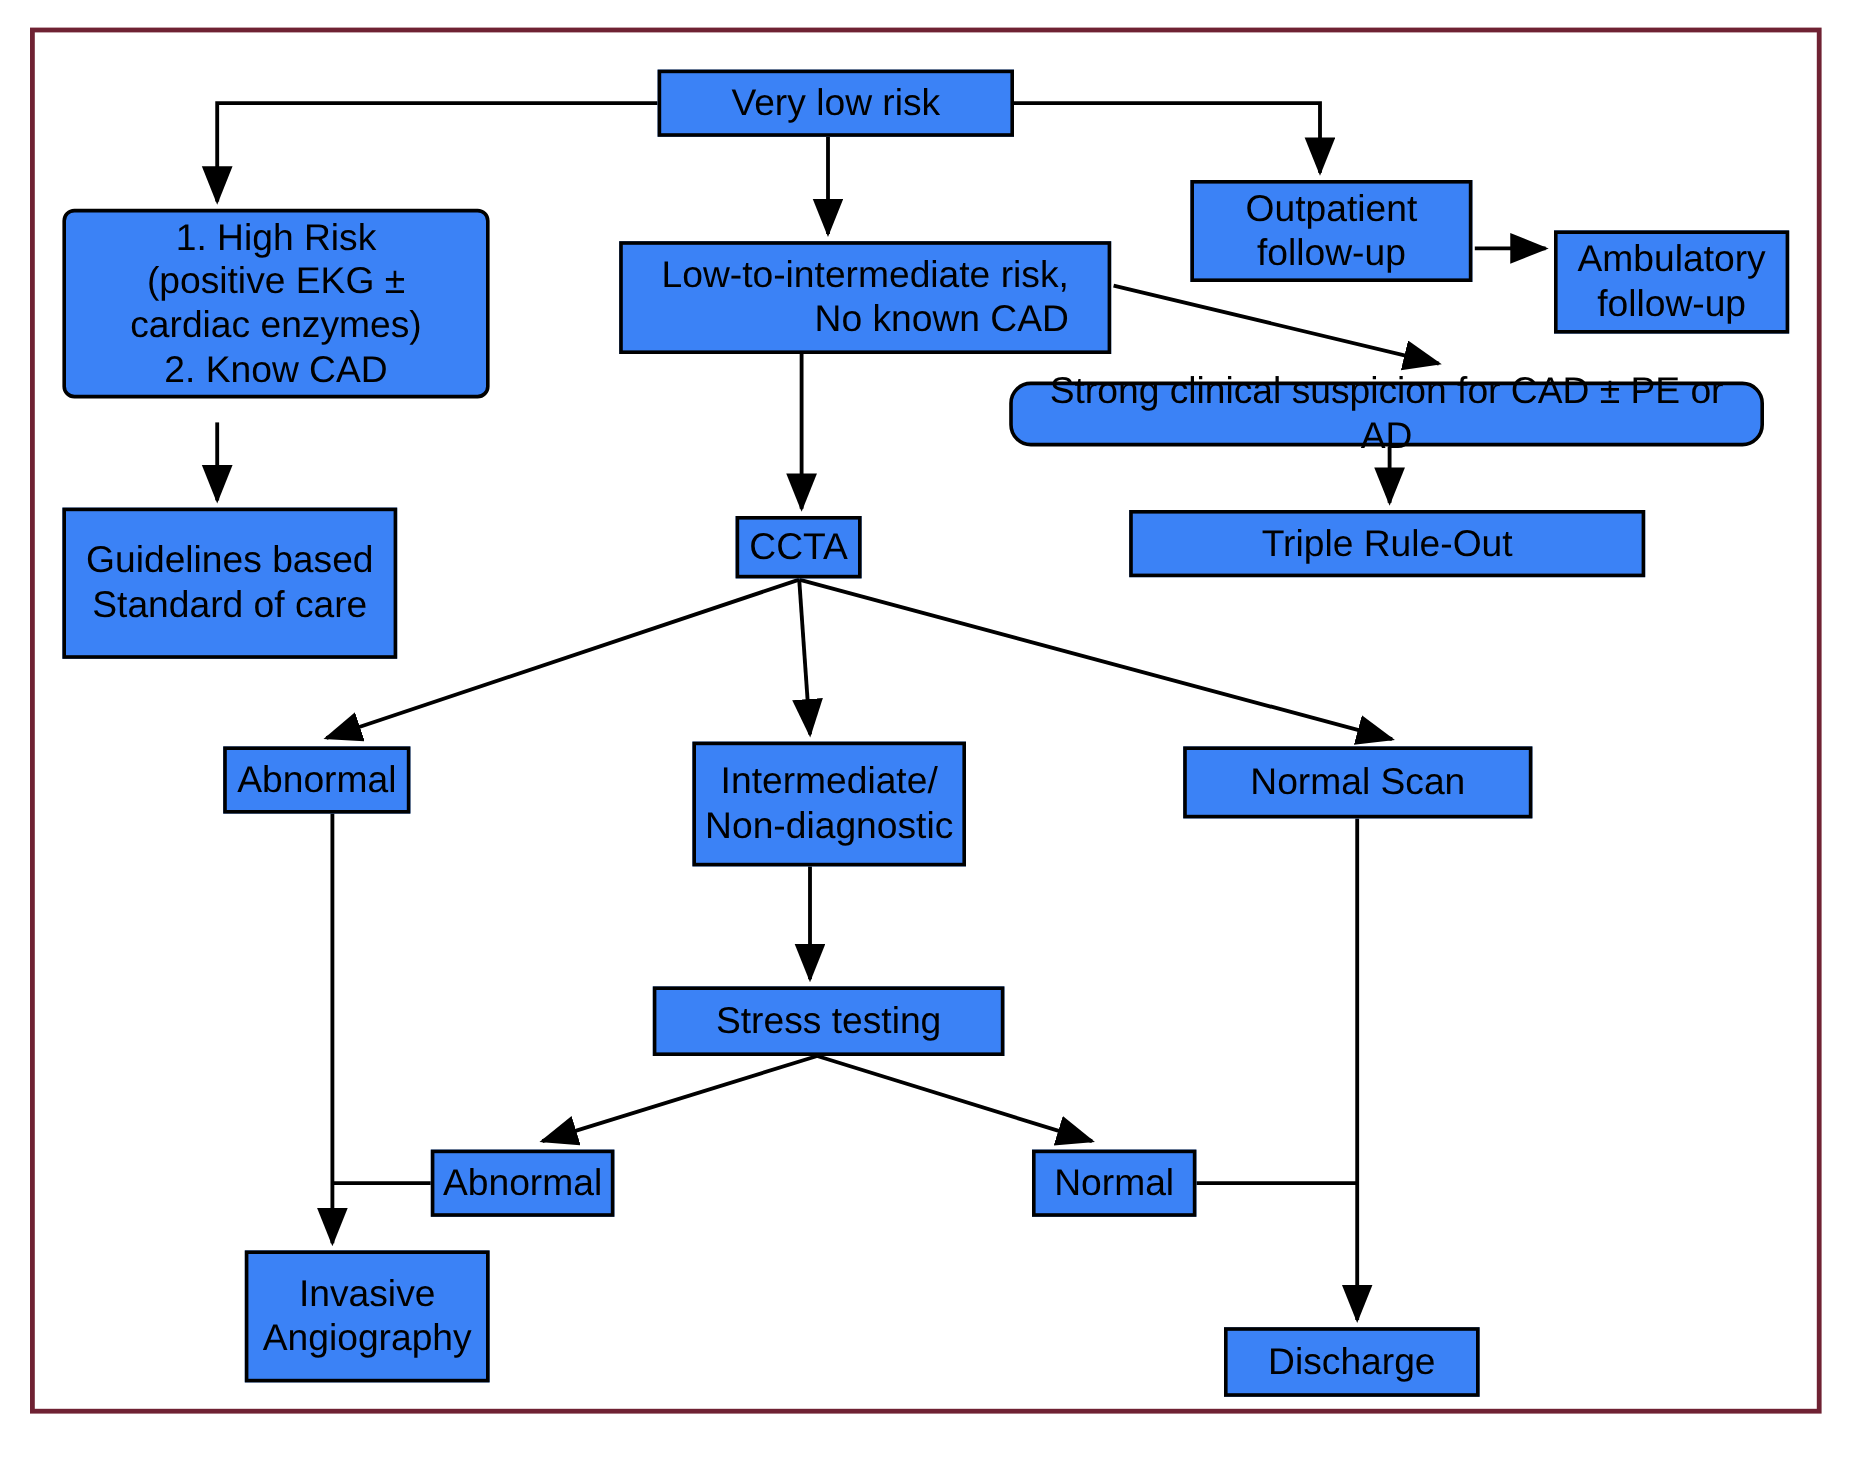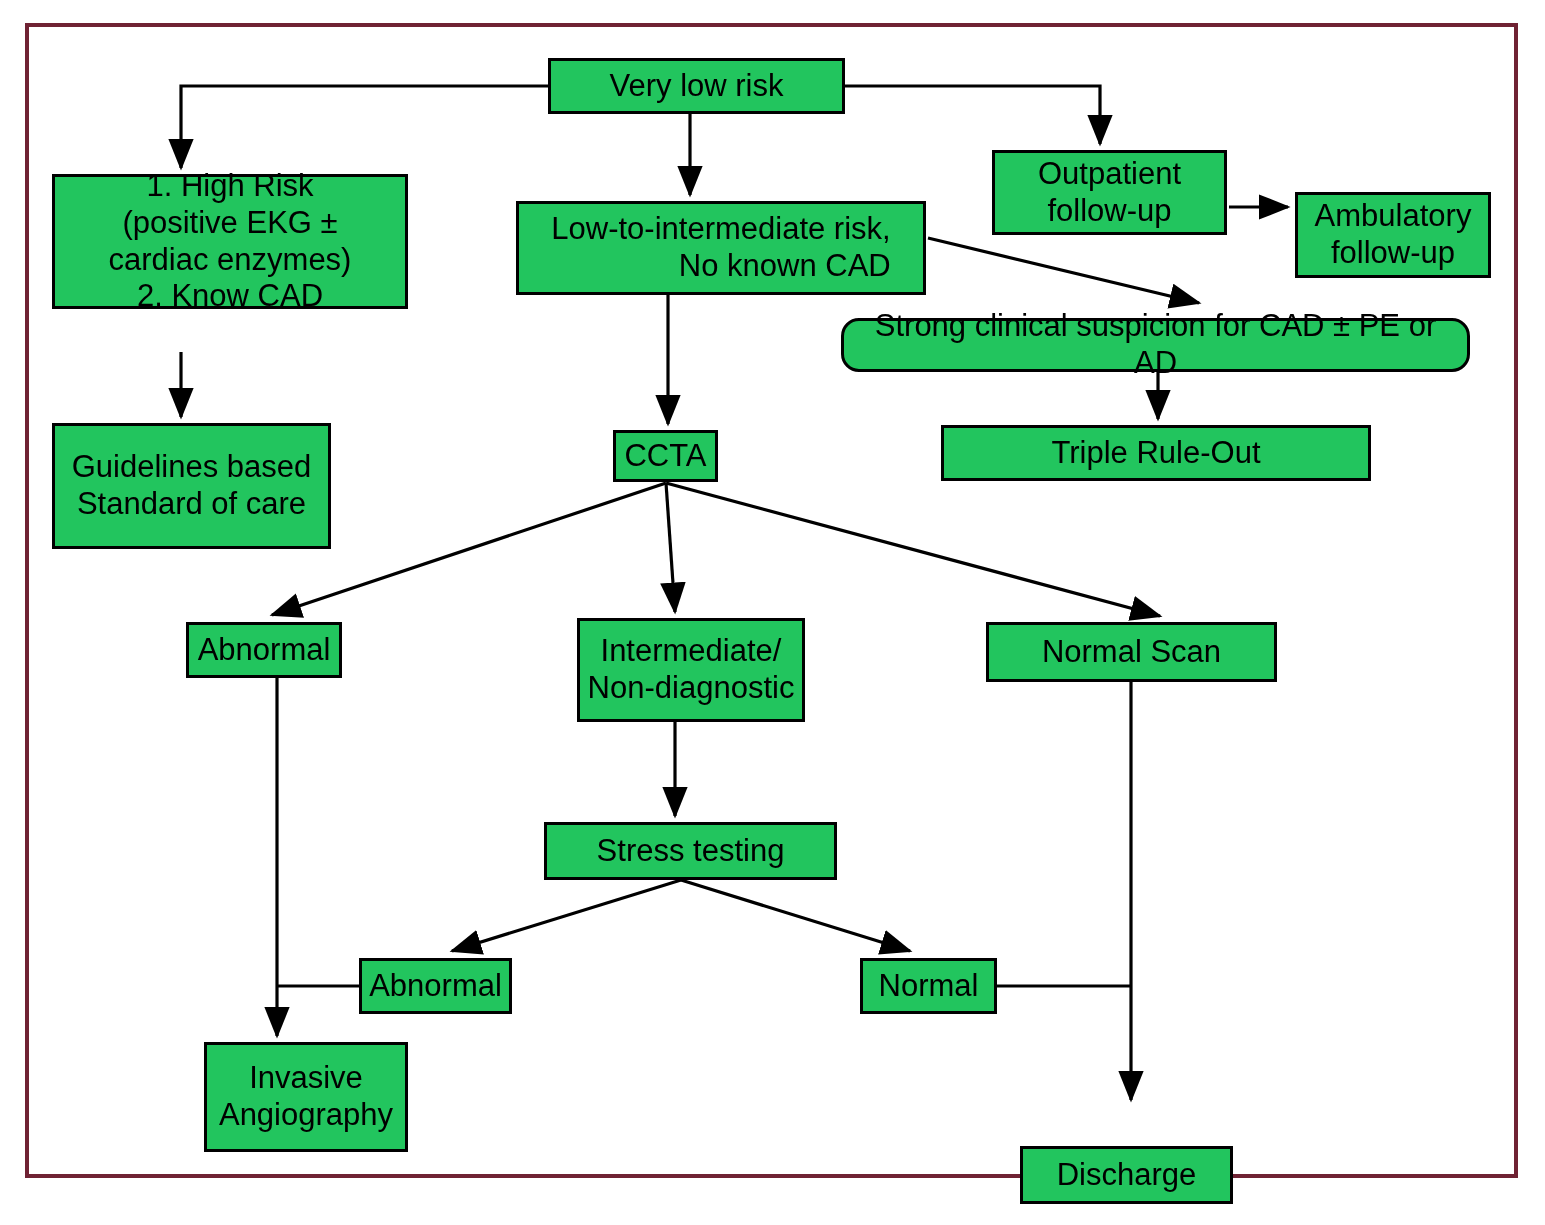--- a/index.html
+++ b/index.html
@@ -30,50 +30,50 @@
   }
   #canvas {
     position: absolute;
     left: 0; top: 0;
     width: 1545px;
     height: 1225px;
   }
   .node {
     position: absolute;
     border: 3px solid #000000;
-    background: #22c55e;
+    background: #3b82f6;
     box-sizing: border-box;
     display: flex;
     align-items: center;
     justify-content: center;
     text-align: center;
     color: #000000;
     line-height: 1.18;
     font-family: "Liberation Sans", sans-serif;
     font-size: 31px;
     white-space: pre-line;
     padding: 2px 6px;
   }
   .n-verylow      { left: 548px;  top: 58px;   width: 297px; height: 56px; }
-  .n-highrisk     { left: 52px;   top: 174px;  width: 356px; height: 135px; font-size: 31px; }
+  .n-highrisk     { left: 52px;   top: 174px;  width: 356px; height: 158px; font-size: 31px; border-radius: 10px; }
   .n-guidelines   { left: 52px;   top: 423px;  width: 279px; height: 126px; text-align: center; }
   .n-lowint       { left: 516px;  top: 201px;  width: 410px; height: 94px; text-align: right; }
   .n-outpatient   { left: 992px;  top: 150px;  width: 235px; height: 85px; }
   .n-ambulatory   { left: 1295px; top: 192px;  width: 196px; height: 86px; }
   .n-strong       { left: 841px;  top: 318px;  width: 629px; height: 54px; border-radius: 18px; }
   .n-triple       { left: 941px;  top: 425px;  width: 430px; height: 56px; }
   .n-ccta         { left: 613px;  top: 430px;  width: 105px; height: 52px; }
   .n-abnormal1    { left: 186px;  top: 622px;  width: 156px; height: 56px; }
   .n-intermediate { left: 577px;  top: 618px;  width: 228px; height: 104px; }
   .n-normalscan   { left: 986px;  top: 622px;  width: 291px; height: 60px; }
   .n-stress       { left: 544px;  top: 822px;  width: 293px; height: 58px; }
   .n-abnormal2    { left: 359px;  top: 958px;  width: 153px; height: 56px; }
   .n-normal2      { left: 860px;  top: 958px;  width: 137px; height: 56px; }
   .n-invasive     { left: 204px;  top: 1042px; width: 204px; height: 110px; }
-  .n-discharge    { left: 1020px; top: 1106px; width: 213px; height: 58px; margin-top: 40px; }
+  .n-discharge    { left: 1020px; top: 1106px; width: 213px; height: 58px; }
 </style>
 </head>
 <body>
 
 <div id="page">
 
   <div id="frame"></div>
 
   <svg id="canvas" viewBox="0 0 1545 1225" xmlns="http://www.w3.org/2000/svg">
     <defs>

